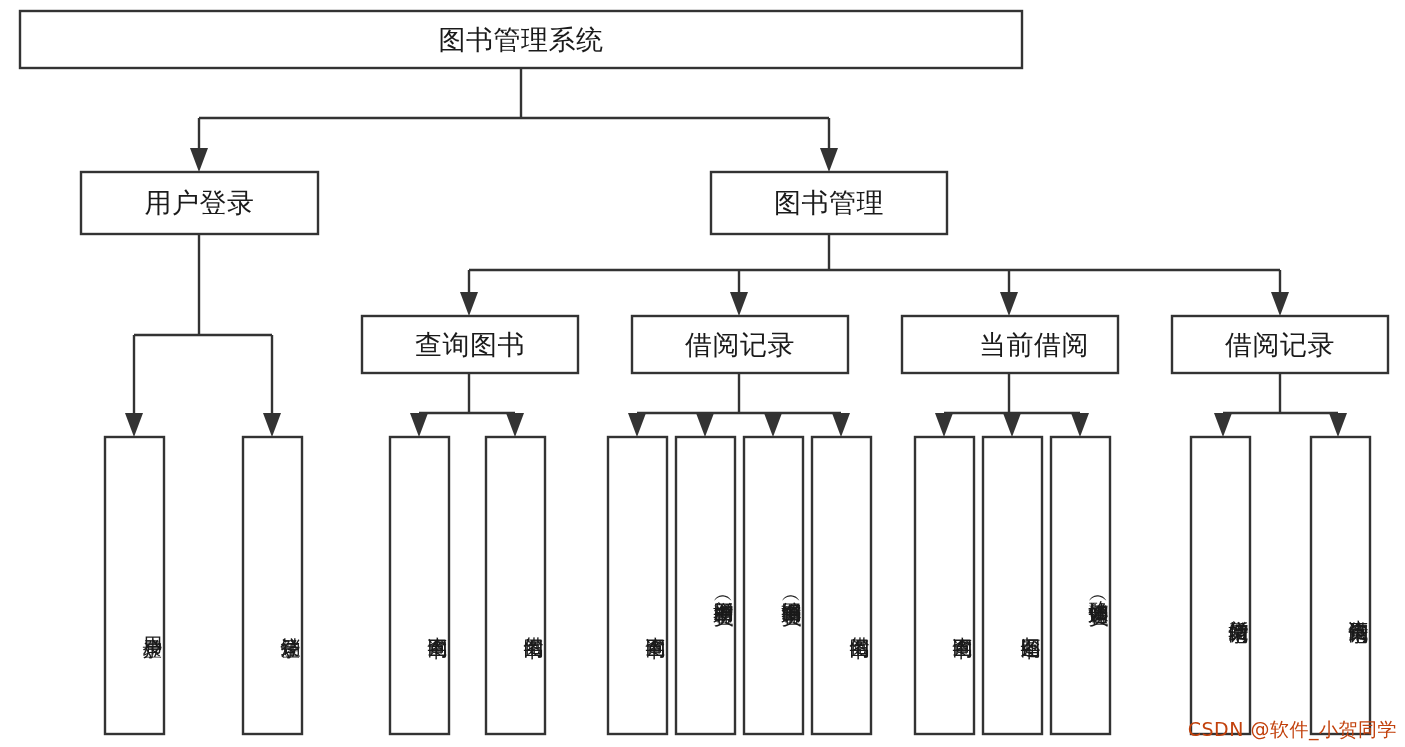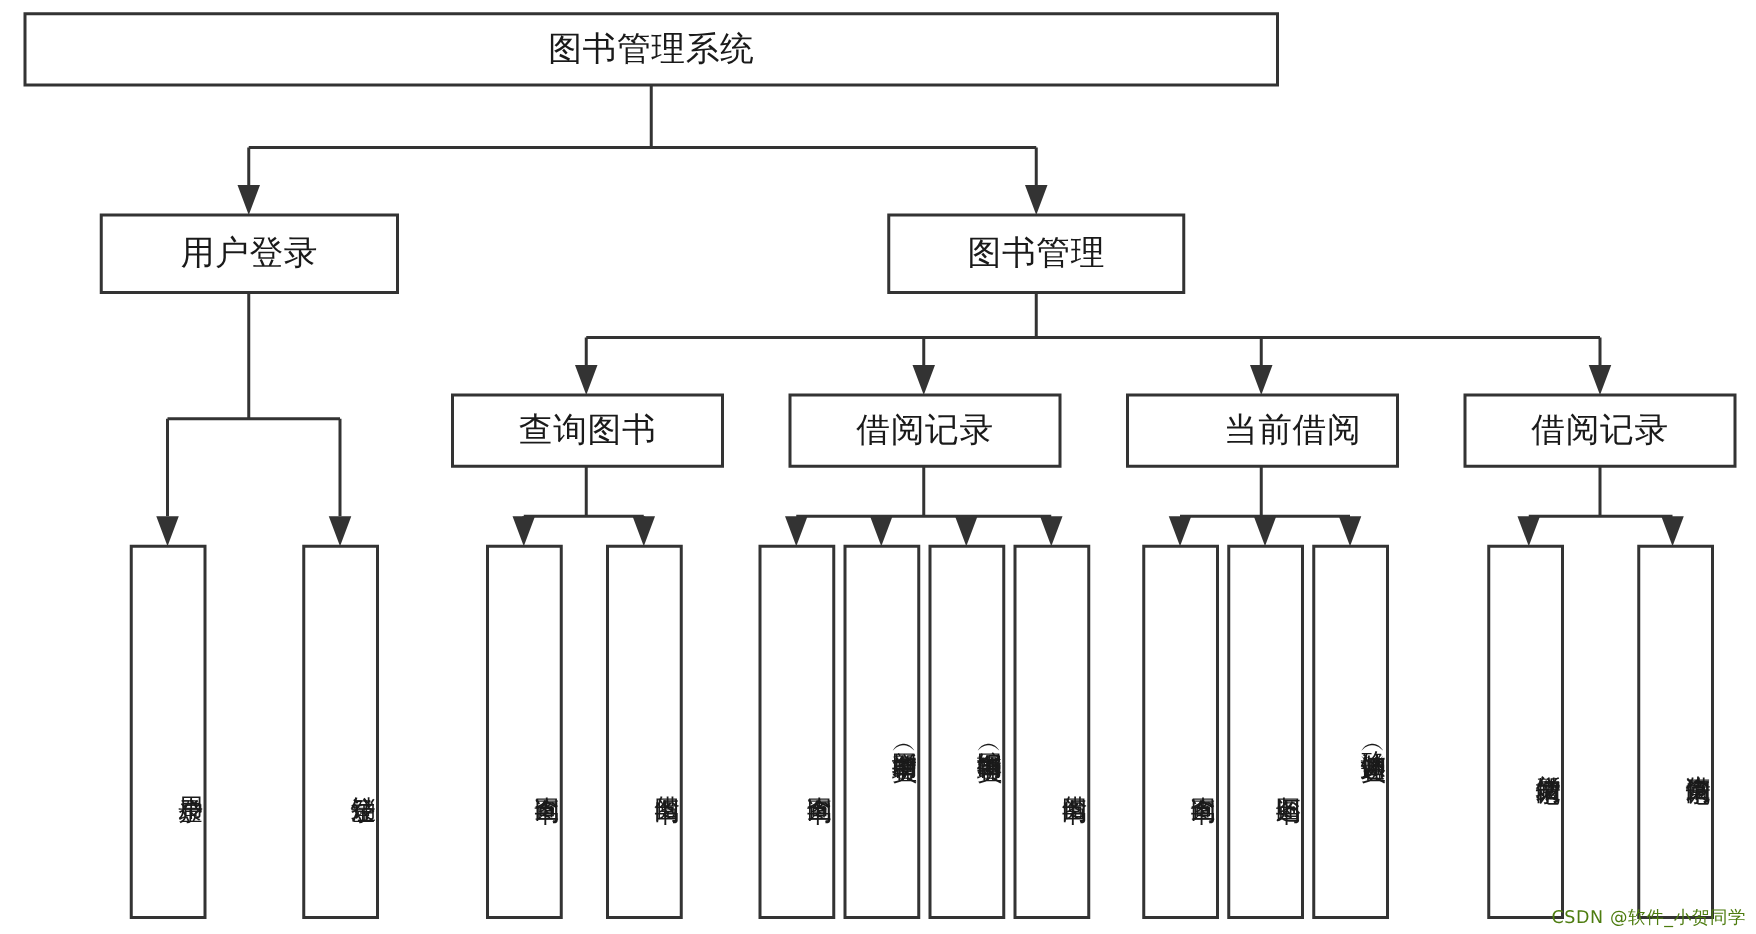--- a/index.html
+++ b/index.html
@@ -63,22 +63,22 @@
     letter-spacing: 1px;
     writing-mode: vertical-rl;
     text-orientation: upright;
     pointer-events: none;
     overflow: hidden;
   }
   .watermark {
     position: absolute;
     right: 8px;
     bottom: 4px;
-    font-size: 14px;
-    color: #4d7c0f;
+    font-size: 19px;
+    color: #c2410c;
     letter-spacing: 0.5px;
     white-space: nowrap;
   }
 </style>
 </head>
 <body>
 
 <div id="diagram-root">
 
   <svg class="diagram-canvas" viewBox="0 0 1405 747" xmlns="http://www.w3.org/2000/svg">

